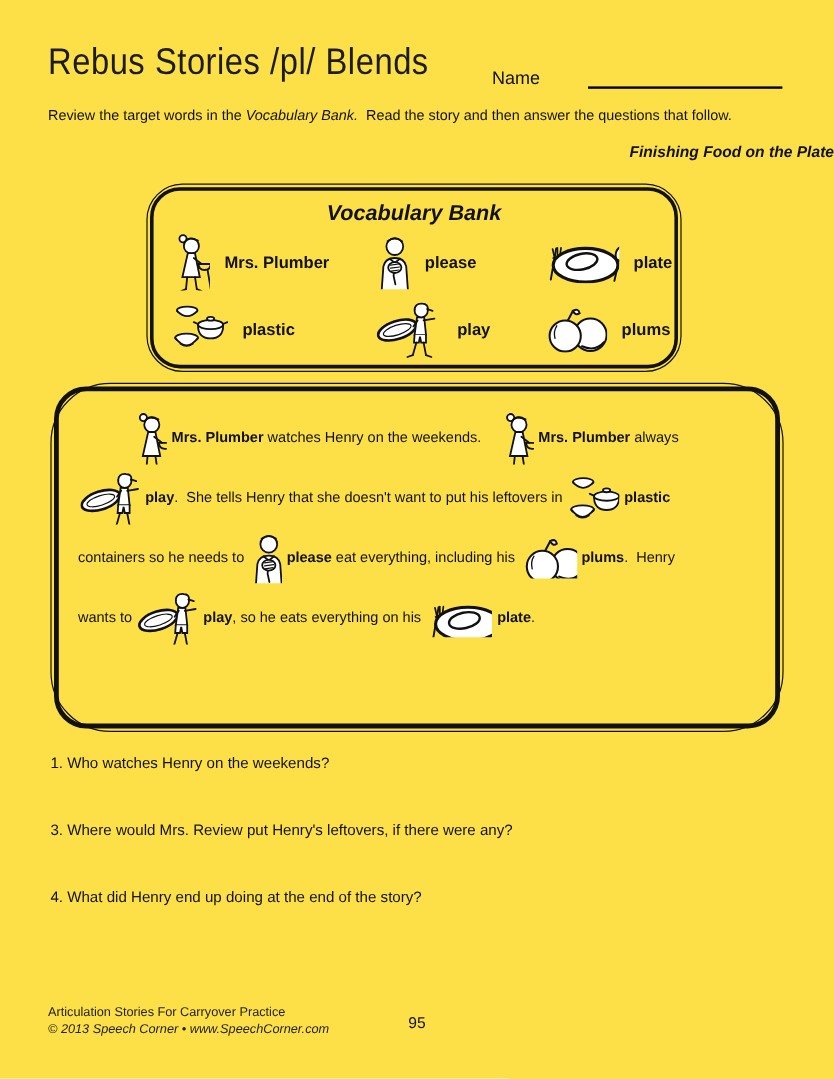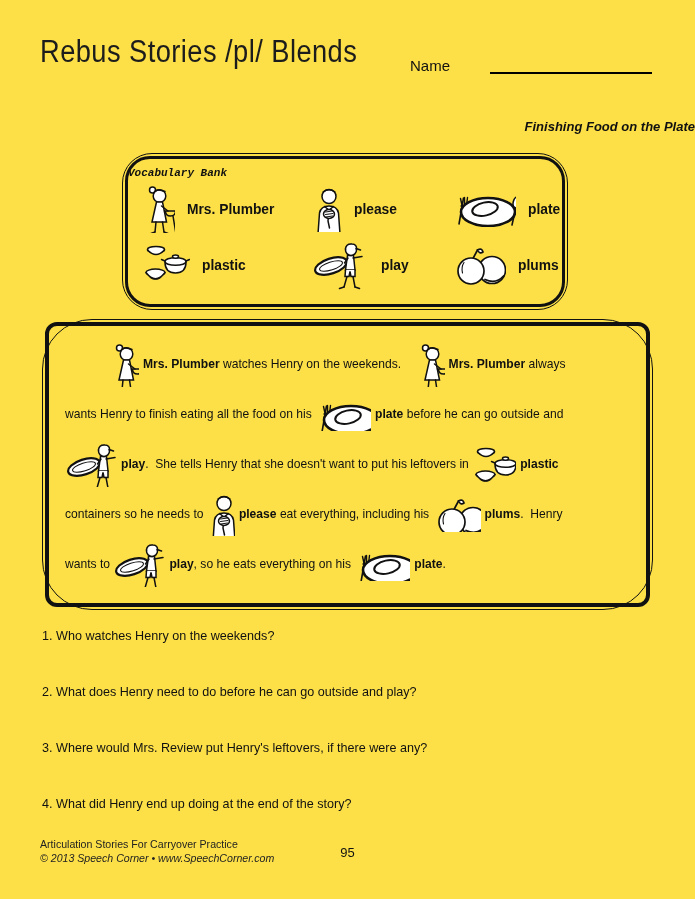--- a/index.html
+++ b/index.html
@@ -11,28 +11,28 @@
   .name-wrap{position:absolute;left:410px;top:52px;width:242px;display:flex;align-items:flex-end;gap:32px;}
   .name-label{font-size:15px;margin-right:8px;}
   .name-line{flex:1;height:20px;border-bottom:2px solid #000;}
   .instructions{position:absolute;left:40px;top:89px;font-size:12px;white-space:pre;}
   .story-title{position:absolute;left:0;top:119px;width:100%;text-align:right;
                font-size:13px;font-weight:bold;font-style:italic;}
   
   .vocab-outer{position:absolute;left:122px;top:153px;width:446px;height:157px;
                border:1.5px solid #111;border-radius:30px;padding:2px;box-sizing:border-box;}
   .vocab-inner{width:100%;height:100%;border:3.5px solid #111;border-radius:25px;box-sizing:border-box;}
-  .vocab-heading{text-align:left;margin-top:8px;font-size:11px;font-weight:bold;font-style:italic;font-family:Liberation Mono, monospace;}
+  .vocab-heading{text-align:center;margin-top:8px;font-size:18px;font-weight:bold;font-style:italic;}
   .vocab-grid{display:grid;grid-template-columns:170px 140px 1fr;padding:2px 0 0 14px;}
   .vocab-item{display:flex;align-items:center;height:56px;}
   .vocab-label{font-weight:bold;font-size:13.8px;margin-left:8px;white-space:nowrap;}
   
   .story-outer{position:absolute;left:42px;top:319px;width:611px;height:291px;
                border:1.5px solid #111;border-radius:50px;padding:2px;box-sizing:border-box;}
-  .story-inner{width:100%;height:100%;border:4px solid #111;border-radius:12px;box-sizing:border-box;
+  .story-inner{width:100%;height:100%;border:4px solid #111;border-radius:27px;box-sizing:border-box;
                padding:13px 28px 0 16px;}
   .story-line{height:50px;line-height:50px;white-space:pre;font-size:12.1px;}
   .story-line.indent{padding-left:44px;}
   .story-line .b{font-weight:bold;}
   
   .icw{display:inline-block;vertical-align:middle;margin:0 4px 0 2px;line-height:0;}
   .ic{display:inline-block;vertical-align:middle;}
   .ic-mrs-plumber{width:31px;height:48px}
   .ic-please{width:28px;height:45px}
   .ic-plate{width:62px;height:36px}
@@ -124,20 +124,21 @@
 
 <div class="page">
 
   <div class="title">Rebus Stories /pl/ Blends</div>
 
   <div class="name-wrap">
     <span class="name-label">Name</span>
     <span class="name-line"></span>
   </div>
 
+  <div class="instructions"><span>Review the target words in the </span><span style="font-style:italic">Vocabulary Bank.</span><span>  Read the story and then answer the questions that follow.</span></div>
 
   <div class="story-title">Finishing Food on the Plate</div>
 
   <div class="vocab-outer">
     <div class="vocab-inner">
       <div class="vocab-heading">Vocabulary Bank</div>
       <div class="vocab-grid">
           <div class="vocab-item">
             <span class="icw"><svg class="ic ic-mrs-plumber">
                 <use href="#i-mrs-plumber"></use>
@@ -178,44 +179,40 @@
     </div>
   </div>
 
   <div class="story-outer">
     <div class="story-inner">
         <div class="story-line indent"><span class="icw"><svg class="ic ic-mrs-plumber">
               <use href="#i-mrs-plumber"></use>
             </svg></span><span class="b">Mrs. Plumber</span><span> watches Henry on the weekends.    </span><span class="icw"><svg class="ic ic-mrs-plumber">
               <use href="#i-mrs-plumber"></use>
             </svg></span><span class="b">Mrs. Plumber</span><span> always</span></div>
-        <div class="story-line"><span>wants Henry to finish eating all the food on his </span><span class="icw"><svg class="ic ic-plate">
-              <use href="#i-plate"></use>
-            </svg></span><span class="b">plate</span><span> before he can go outside and</span></div>
         <div class="story-line"><span class="icw"><svg class="ic ic-play">
               <use href="#i-play"></use>
             </svg></span><span class="b">play</span><span>.  She tells Henry that she doesn't want to put his leftovers in </span><span class="icw"><svg class="ic ic-plastic">
               <use href="#i-plastic"></use>
             </svg></span><span class="b">plastic</span></div>
         <div class="story-line"><span>containers so he needs to </span><span class="icw"><svg class="ic ic-please">
               <use href="#i-please"></use>
             </svg></span><span class="b">please</span><span> eat everything, including his </span><span class="icw"><svg class="ic ic-plums">
               <use href="#i-plums"></use>
             </svg></span><span class="b">plums</span><span>.  Henry</span></div>
         <div class="story-line"><span>wants to </span><span class="icw"><svg class="ic ic-play">
               <use href="#i-play"></use>
             </svg></span><span class="b">play</span><span>, so he eats everything on his </span><span class="icw"><svg class="ic ic-plate">
               <use href="#i-plate"></use>
             </svg></span><span class="b">plate</span><span>.</span></div>
       </div>
   </div>
 
   <div class="questions">
       <div class="question"><span class="qnum">1.</span><span class="qtext">Who watches Henry on the weekends?</span></div>
-      <div class="question"><span class="qnum">2.</span><span class="qtext">What does Henry need to do before he can go outside and play?</span></div>
       <div class="question"><span class="qnum">3.</span><span class="qtext">Where would Mrs. Review put Henry's leftovers, if there were any?</span></div>
       <div class="question"><span class="qnum">4.</span><span class="qtext">What did Henry end up doing at the end of the story?</span></div>
     </div>
 
   <div class="footer-left">
     <div>Articulation Stories For Carryover Practice</div>
     <div class="footer-line2">© 2013 Speech Corner • www.SpeechCorner.com</div>
   </div>
   <div class="page-number">95</div>
 

